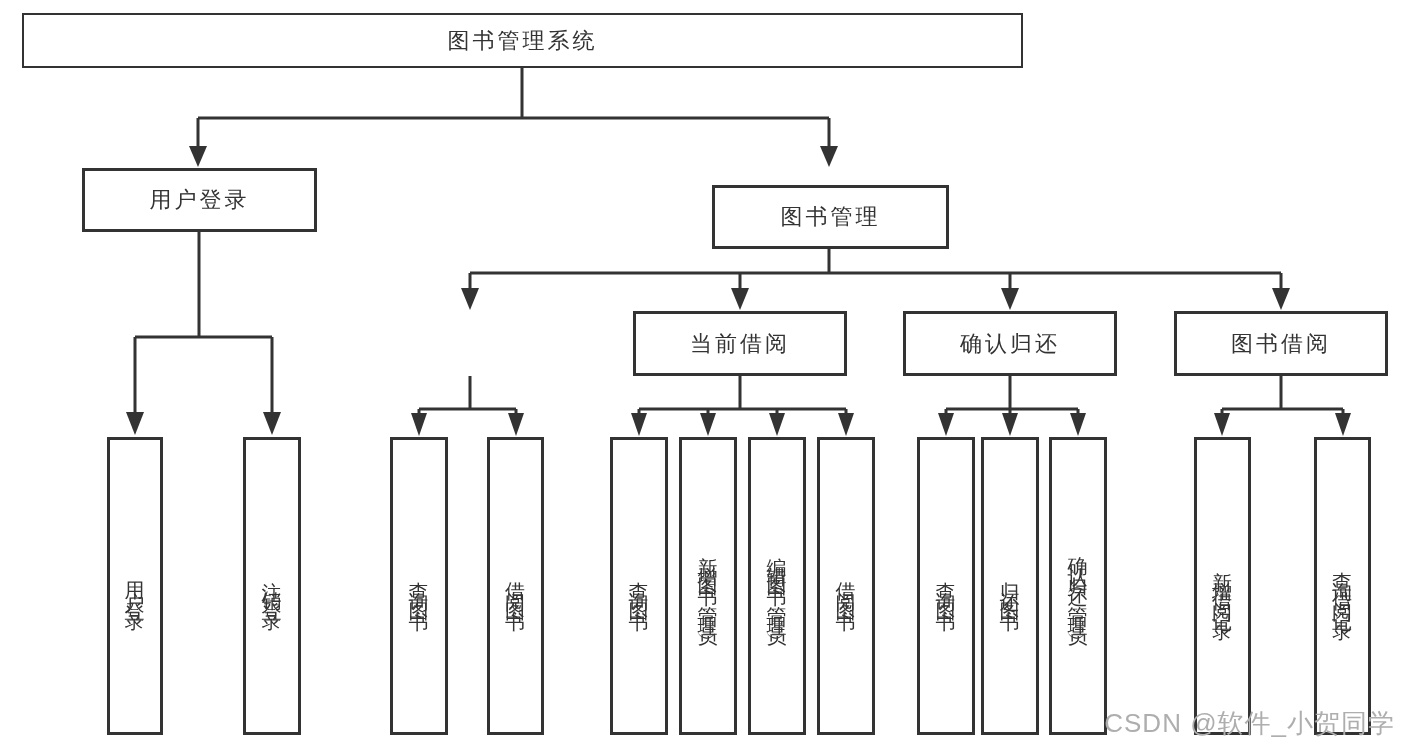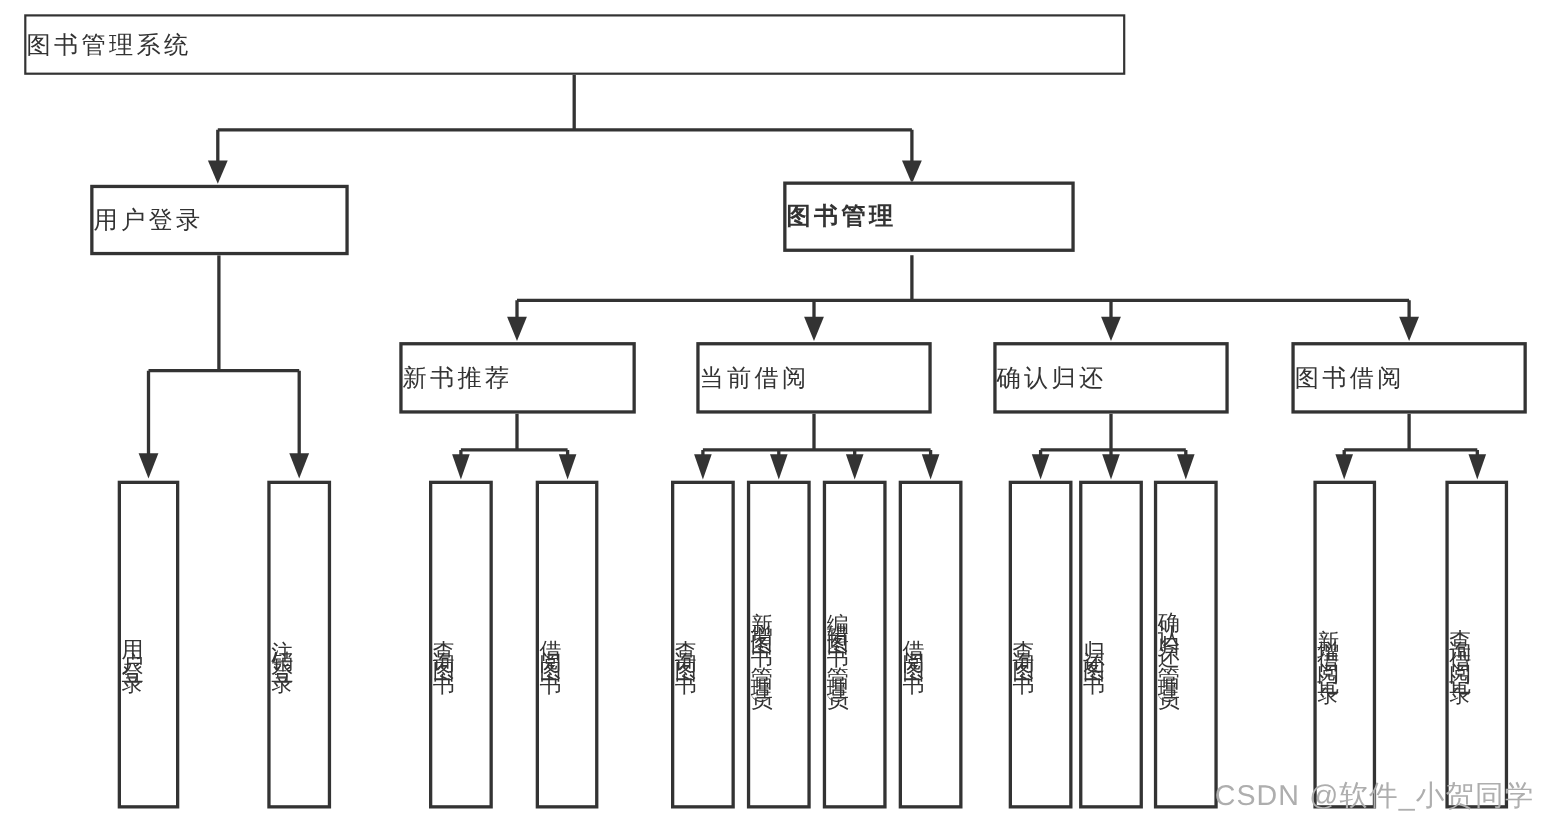--- a/index.html
+++ b/index.html
@@ -11,21 +11,21 @@
     overflow:hidden;
   }
   .connectors{position:absolute;left:0;top:0;z-index:1;}
   .connectors .ln{stroke:#333333;stroke-width:3;fill:none;}
   .connectors .ah{fill:#333333;stroke:none;}
   .box{
     position:absolute;
     box-sizing:border-box;
     background:#ffffff;
     border:3px solid #333333;
-    display:flex;align-items:center;justify-content:flex-start;
+    display:flex;align-items:center;justify-content:center;
     z-index:2;
     color:#333333;
   }
   .box.thin{border-width:2px;}
   .box.h .lbl{
     font-size:22px;
     letter-spacing:3px;
     white-space:nowrap;
     line-height:1;
   }
@@ -87,27 +87,24 @@
     <polygon class="ah" points="1335,413 1351,413 1343,436"></polygon>
   </svg>
 
   <div class="box h thin" style="left:22px;top:13px;width:1001px;height:55px;">
     <span class="lbl">图书管理系统</span>
   </div>
 
   <div class="box h" style="left:82px;top:168px;width:235px;height:64px;">
     <span class="lbl">用户登录</span>
   </div>
-  <div class="box h" style="left:712px;top:165px;width:265px;height:64px;font-weight:bold;">
+  <div class="box h" style="left:712px;top:185px;width:237px;height:64px;">
     <span class="lbl">图书管理</span>
   </div>
 
-  <div class="box h" style="left:363px;top:311px;width:215px;height:65px;">
-    <span class="lbl">新书推荐</span>
-  </div>
   <div class="box h" style="left:633px;top:311px;width:214px;height:65px;">
     <span class="lbl">当前借阅</span>
   </div>
   <div class="box h" style="left:903px;top:311px;width:214px;height:65px;">
     <span class="lbl">确认归还</span>
   </div>
   <div class="box h" style="left:1174px;top:311px;width:214px;height:65px;">
     <span class="lbl">图书借阅</span>
   </div>
 

